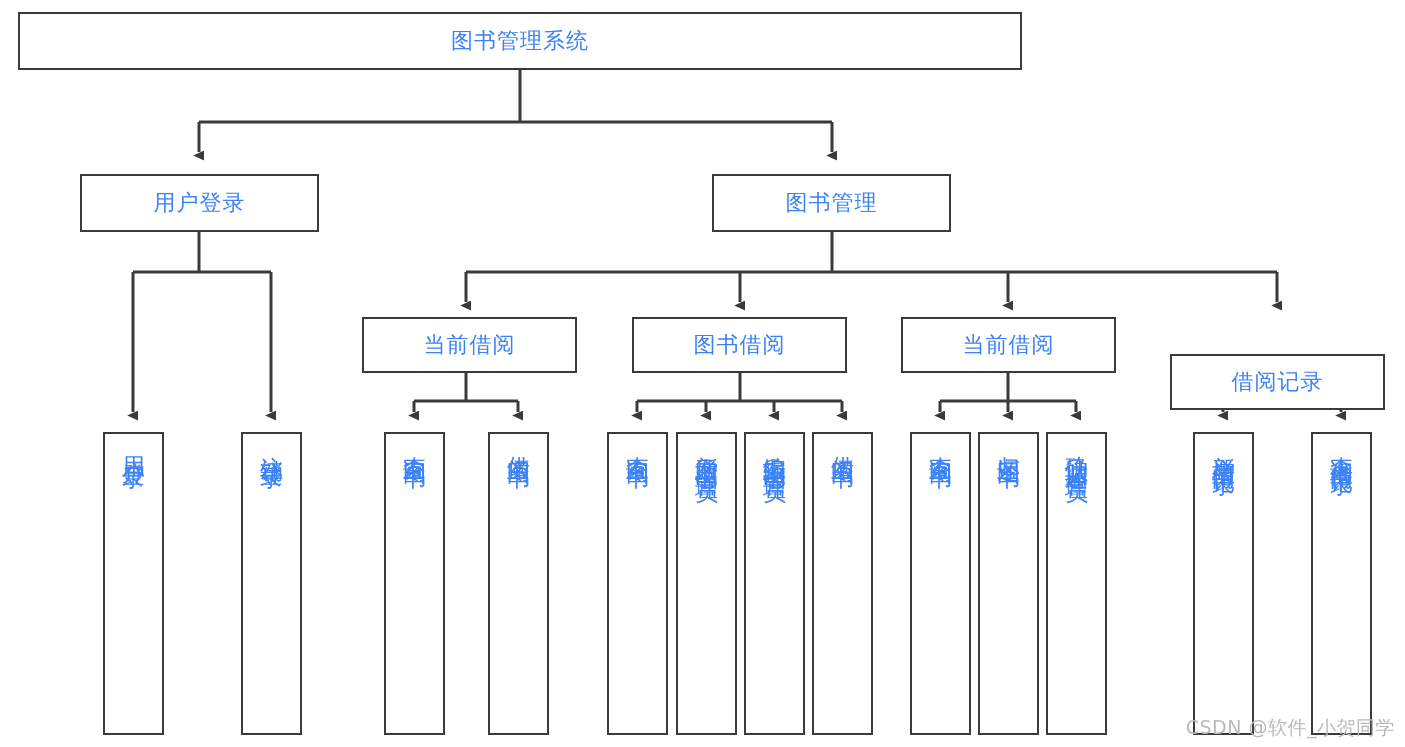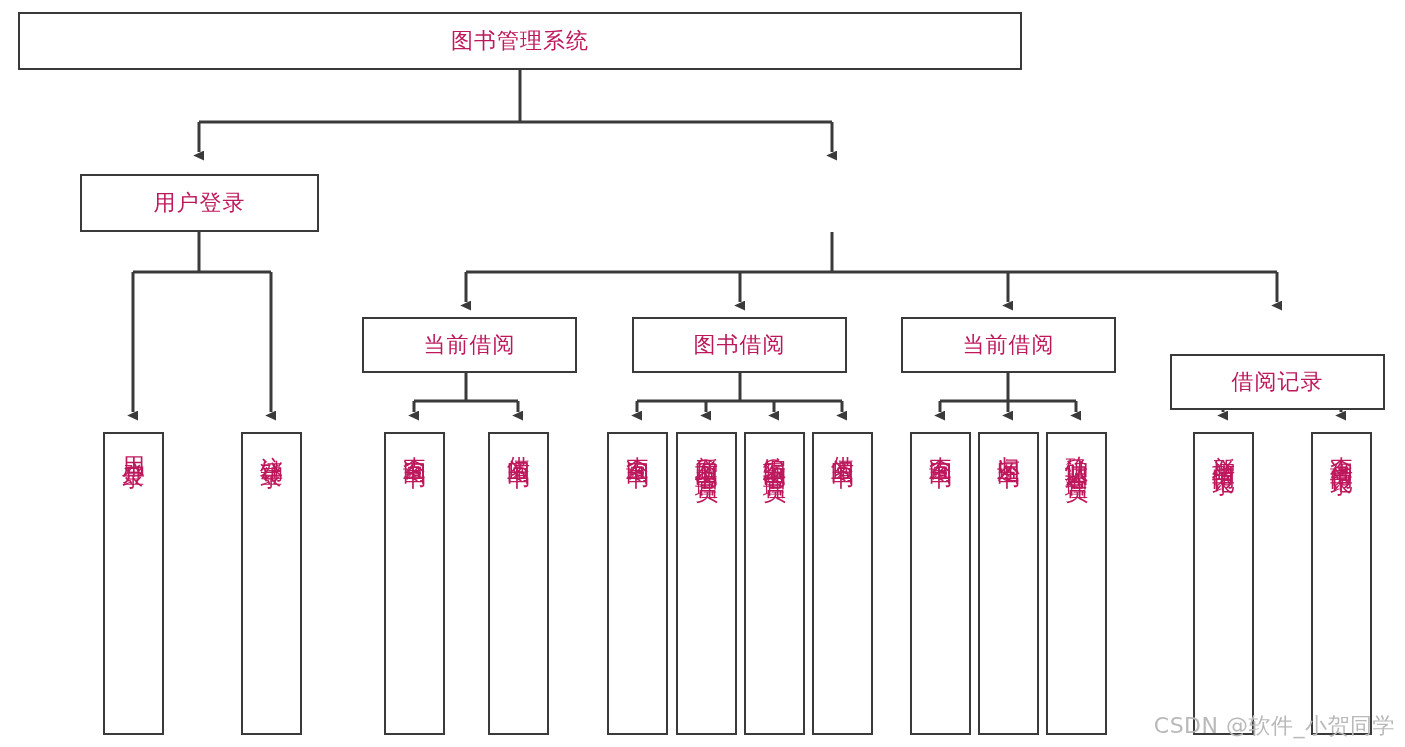--- a/index.html
+++ b/index.html
@@ -34,21 +34,21 @@
     border: 2.5px solid #3a3a3a;
     display: flex;
     align-items: center;
     justify-content: center;
     color: #3b3b3b;
   }
   .node .label {
     display: block;
     text-align: left;
     line-height: 1.18;
-    color: #be185d;
+    color: #3b82f6;
   }
   .node.horiz .label {
     font-size: 22px;
     letter-spacing: 1px;
   }
   .node.vert {
     align-items: flex-start;
     padding-top: 4px;
   }
   .node.vert .label {
@@ -56,21 +56,21 @@
     text-orientation: upright;
     font-size: 23px;
     letter-spacing: 3.5px;
     white-space: nowrap;
     margin: 0 auto;
   }
   #watermark {
     position: absolute;
     right: 10px;
     bottom: 6px;
-    font-size: 22px;
+    font-size: 19px;
     color: #b9b9b9;
     letter-spacing: 0.5px;
     white-space: nowrap;
     font-family: "DejaVu Sans", "Liberation Sans", sans-serif;
   }
 </style>
 </head>
 <body>
 
 <div id="diagram-root">
@@ -126,20 +126,23 @@
   </svg>
 
   <div class="node horiz" style="left:18px; top:12px; width:1004px; height:58px;">
     <span class="label">图书管理系统</span>
   </div>
 
   <div class="node horiz" style="left:80px; top:174px; width:239px; height:58px;">
     <span class="label">用户登录</span>
   </div>
 
+  <div class="node horiz" style="left:712px; top:174px; width:239px; height:58px;">
+    <span class="label">图书管理</span>
+  </div>
 
   <div class="node horiz" style="left:362px; top:317px; width:215px; height:56px;">
     <span class="label">当前借阅</span>
   </div>
 
   <div class="node horiz" style="left:632px; top:317px; width:215px; height:56px;">
     <span class="label">图书借阅</span>
   </div>
 
   <div class="node horiz" style="left:901px; top:317px; width:215px; height:56px;">

